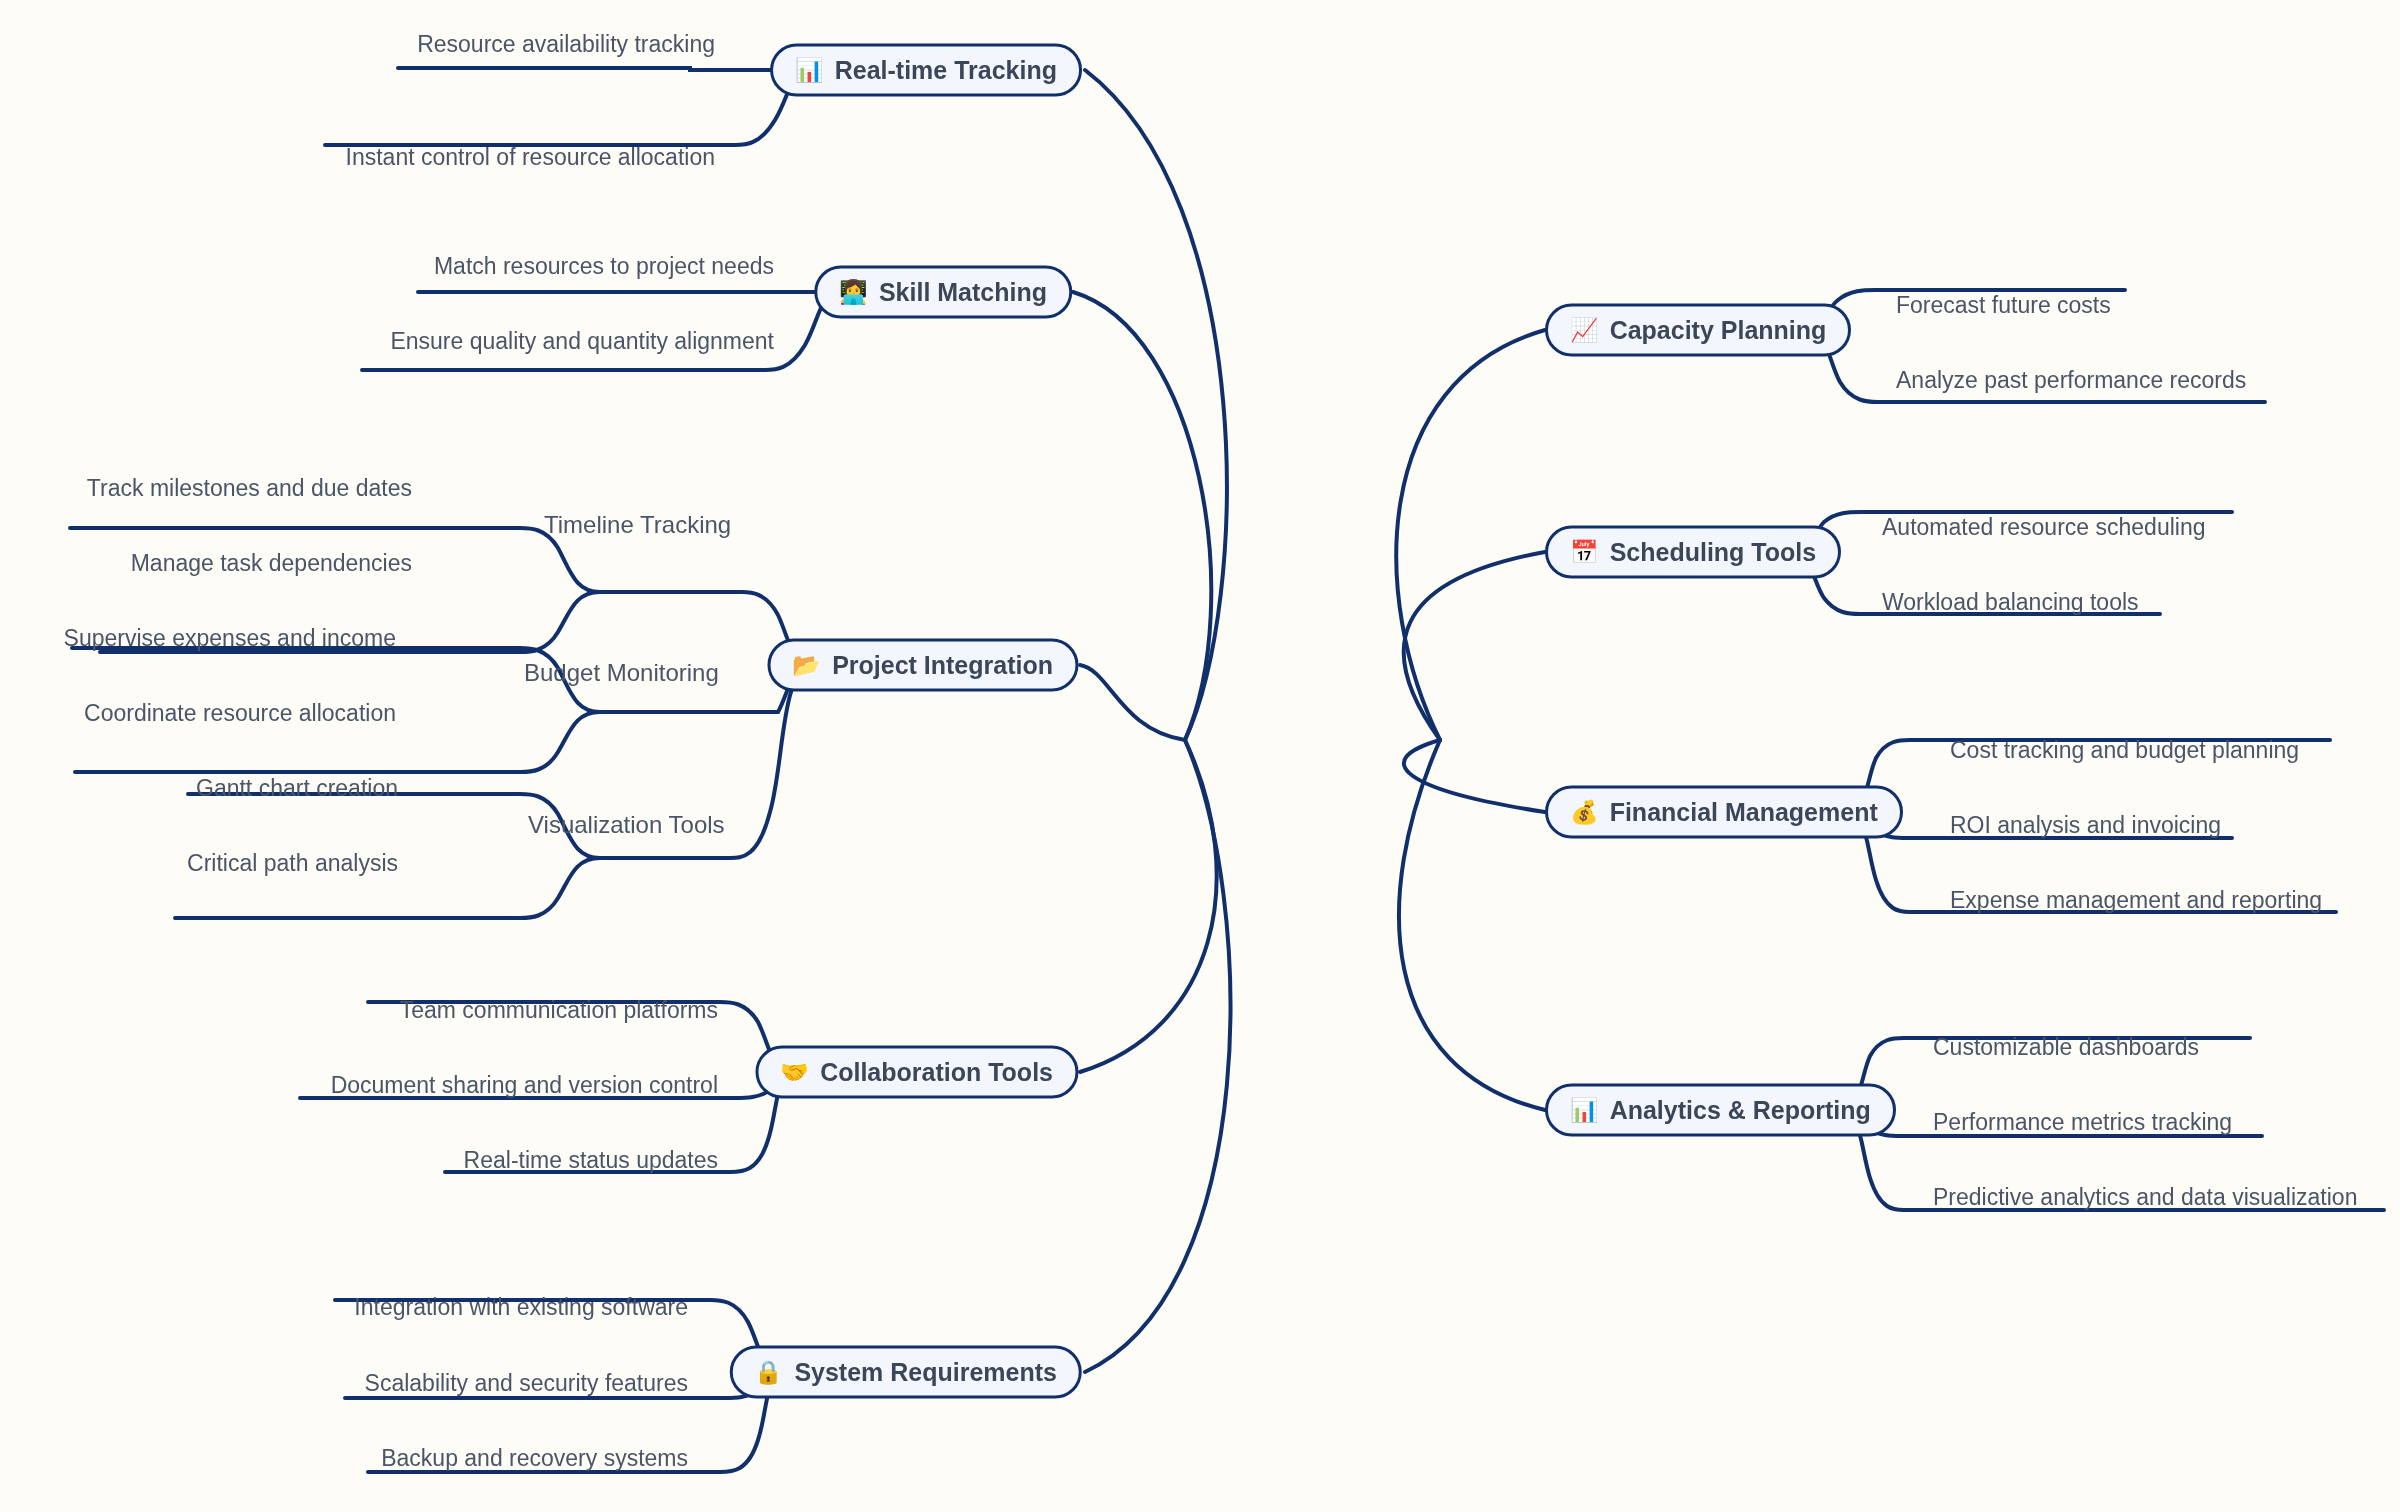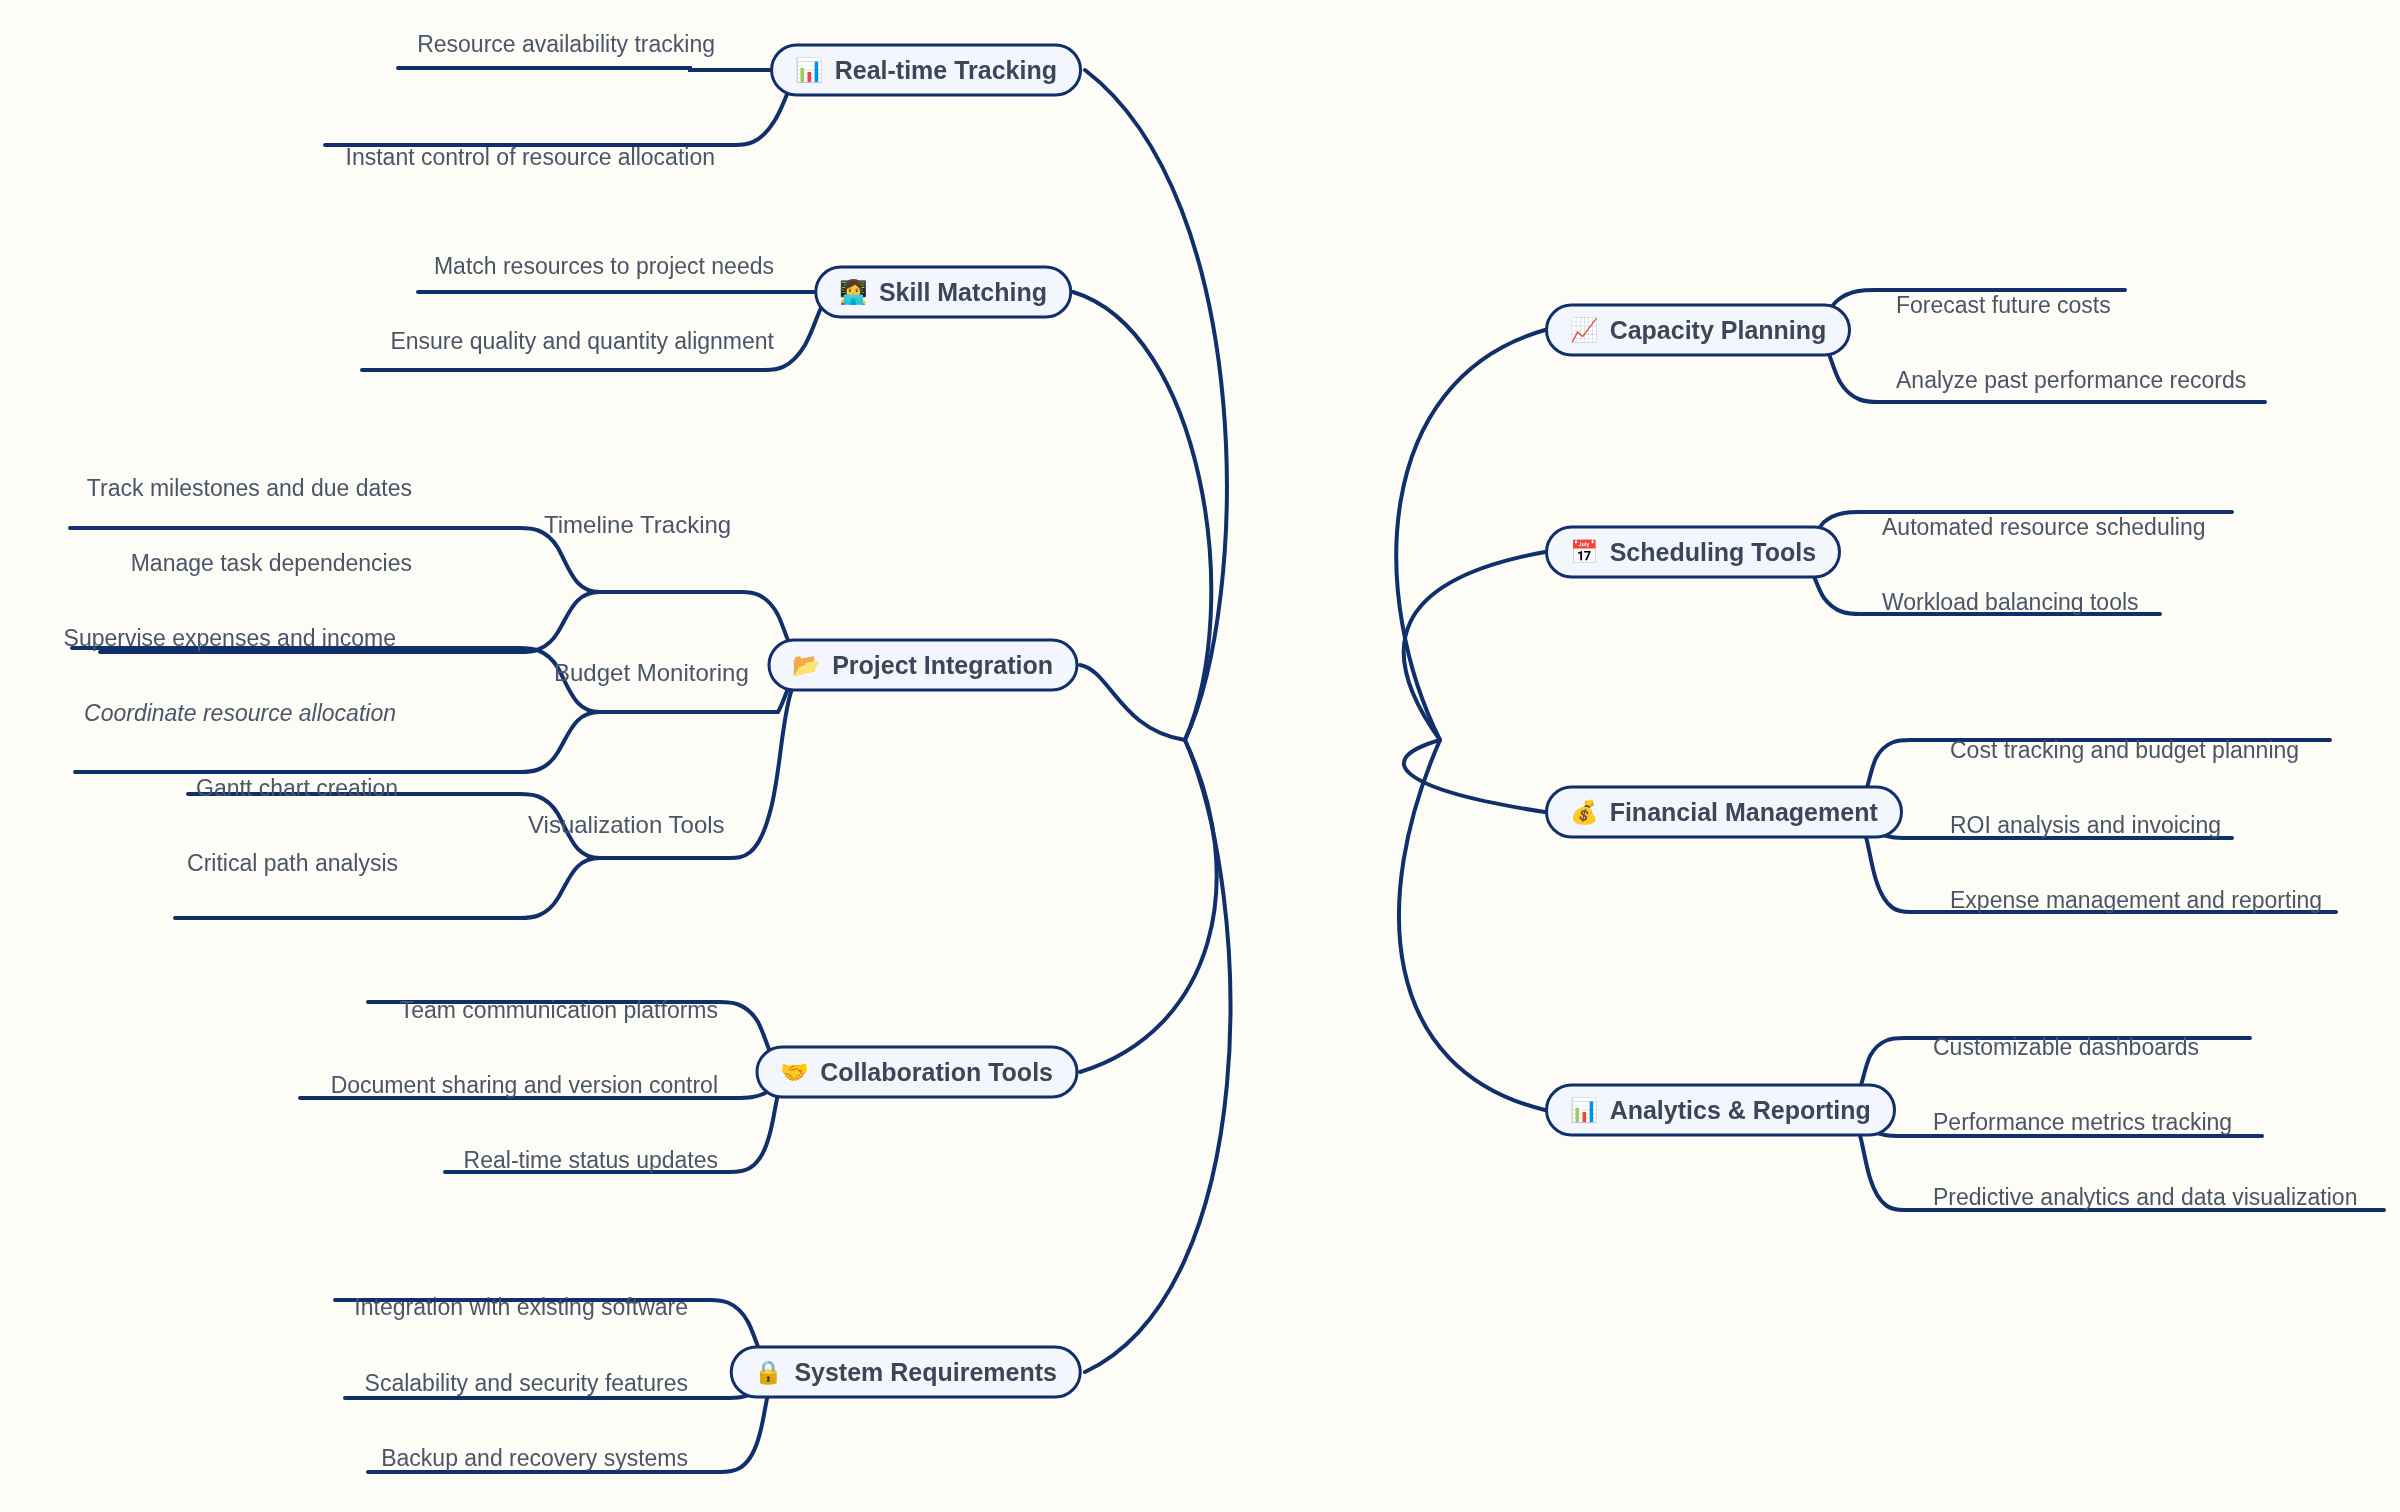--- a/index.html
+++ b/index.html
@@ -179,21 +179,21 @@
   </div>
 
   <div class="node branch r" style="left:1545px; top:1110px;">
     <span class="emo">📊</span>
     <span>Analytics &amp; Reporting</span>
   </div>
 
   <div class="node sub r" style="left:544px; top:525px;">
     <span>Timeline Tracking</span>
   </div>
-  <div class="node sub r" style="left:554px; top:673px;justify-content:center;">
+  <div class="node sub r" style="left:524px; top:673px;justify-content:center;">
     <span>Budget Monitoring</span>
   </div>
   <div class="node sub r" style="left:528px; top:825px;">
     <span>Visualization Tools</span>
   </div>
 
   <div class="node leaf l" style="left:715px; top:44px;align-items:flex-end;">
     <span>Resource availability tracking</span>
   </div>
   <div class="node leaf l" style="left:715px; top:119px;margin-top:38px;">
@@ -210,21 +210,21 @@
   <div class="node leaf l" style="left:412px; top:488px;">
     <span>Track milestones and due dates</span>
   </div>
   <div class="node leaf l" style="left:412px; top:563px;">
     <span>Manage task dependencies</span>
   </div>
 
   <div class="node leaf l" style="left:396px; top:638px;">
     <span>Supervise expenses and income</span>
   </div>
-  <div class="node leaf l" style="left:396px; top:713px;font-style:italic;">
+  <div class="node leaf l" style="left:396px; top:713px;">
     <span>Coordinate resource allocation</span>
   </div>
 
   <div class="node leaf l" style="left:398px; top:788px;">
     <span>Gantt chart creation</span>
   </div>
   <div class="node leaf l" style="left:398px; top:863px;">
     <span>Critical path analysis</span>
   </div>
 

